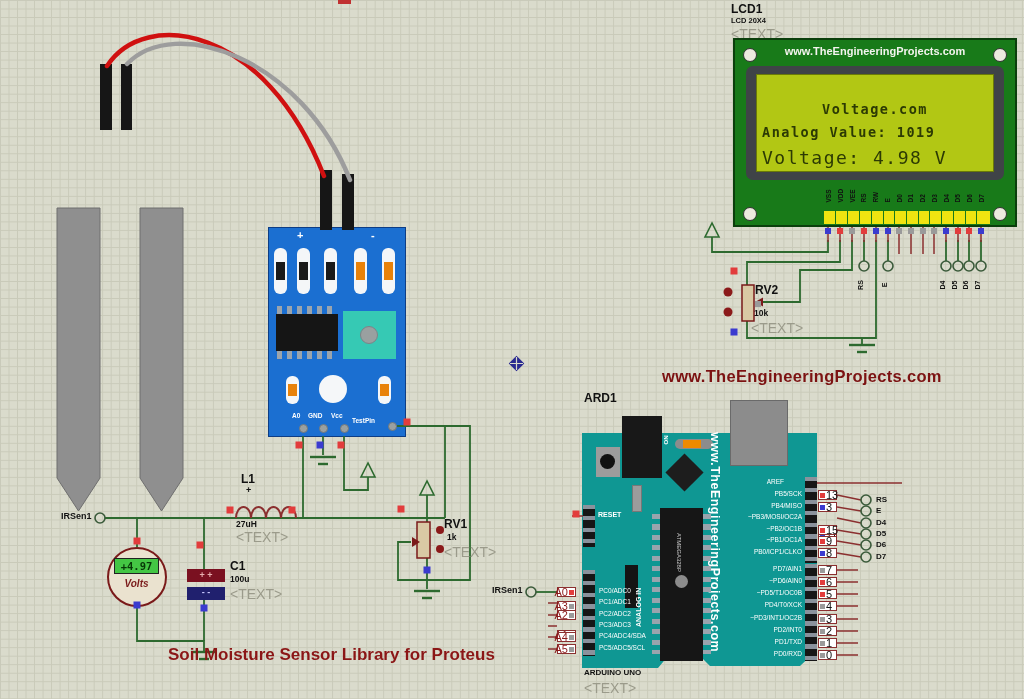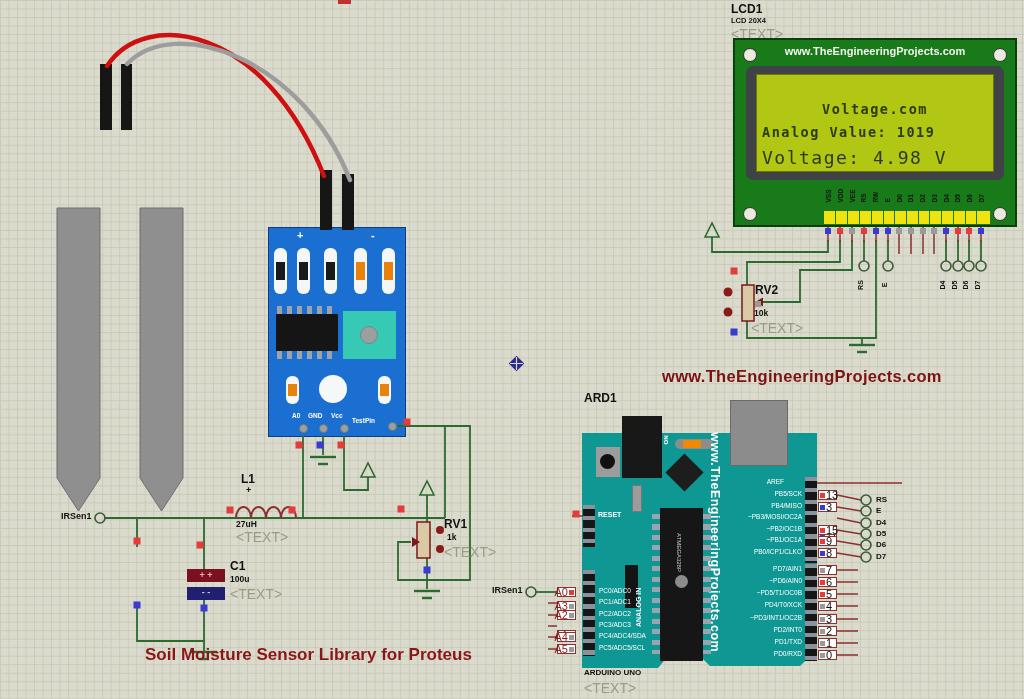--- a/index.html
+++ b/index.html
@@ -188,20 +188,24 @@
     <div class="ilab" style="left:17px;top:188px">PC0/ADC0</div>
     <div class="ilab" style="left:17px;top:199px">PC1/ADC1</div>
     <div class="ilab" style="left:17px;top:211px">PC2/ADC2</div>
     <div class="ilab" style="left:17px;top:222px">PC3/ADC3</div>
     <div class="ilab" style="left:17px;top:233px">PC4/ADC4/SDA</div>
     <div class="ilab" style="left:17px;top:245px">PC5/ADC5/SCL</div>
   </div>
   <div class="lbl" style="left:584px;top:669px;font-size:8px;font-weight:bold">ARDUINO UNO</div>
   <div class="lbl ph" style="left:584px;top:681px">&lt;TEXT&gt;</div>
 
+  <div class="a" style="left:107px;top:547px;width:60px;height:60px;border-radius:50%;background:#eae2cf;border:2.5px solid #7a1a1a;box-sizing:border-box">
+    <div class="a mono" style="left:5px;top:9px;width:45px;height:16px;background:#44c644;border:1px solid #222;box-sizing:border-box;text-align:center;font-size:10.5px;font-weight:bold;line-height:14px;color:#073807">+4.97</div>
+    <div class="lbl" style="left:0;top:30px;width:55px;text-align:center;font-size:10px;font-weight:bold;font-style:italic;color:#7a1a1a">Volts</div>
+  </div>
 
   <div class="a" style="left:187px;top:569px;width:38px;height:13px;background:#7a1020;color:#e8b0b0;font-size:9px;font-weight:bold;text-align:center;line-height:12px">+  +</div>
   <div class="a" style="left:187px;top:587px;width:38px;height:13px;background:#20206e;color:#c8c8ff;font-size:9px;font-weight:bold;text-align:center;line-height:11px">-  -</div>
 
   <svg class="overlay" width="1024" height="699" viewBox="0 0 1024 699">
 
     <g>
       <polygon points="57,208 100,208 100,478 78.5,511 57,478" fill="#8f8f8f" stroke="#6f6f6f"></polygon>
       <polygon points="140,208 183,208 183,478 161.5,511 140,478" fill="#8f8f8f" stroke="#6f6f6f"></polygon>
     </g>
@@ -489,15 +493,15 @@
   <div class="pinbox an" style="left:557px;top:632px">
       <span class="sq" style="background:#9a9a9a"></span>
       <span class="n">A4</span>
     </div>
   <div class="pinbox an" style="left:557px;top:644px">
       <span class="sq" style="background:#9a9a9a"></span>
       <span class="n">A5</span>
     </div>
 
   <div class="lbl" style="left:662px;top:368px;font-size:16.5px;font-weight:bold;letter-spacing:.3px;color:#7c1212">www.TheEngineeringProjects.com</div>
-  <div class="lbl" style="left:145px;top:646px;font-size:17px;font-weight:bold;color:#8b1616">Soil Moisture Sensor Library for Proteus</div>
+  <div class="lbl" style="left:168px;top:646px;font-size:17px;font-weight:bold;color:#8b1616">Soil Moisture Sensor Library for Proteus</div>
 
 </div>
 
 </body></html>

